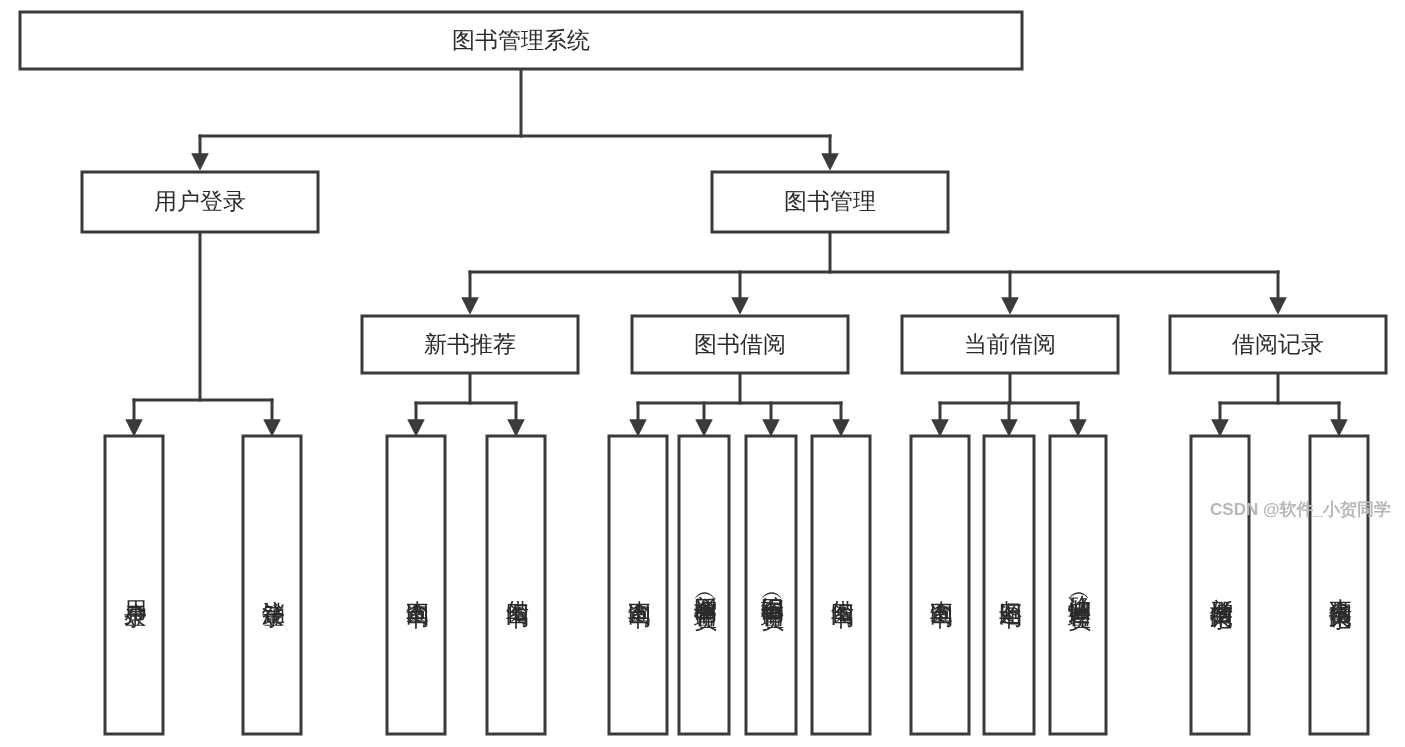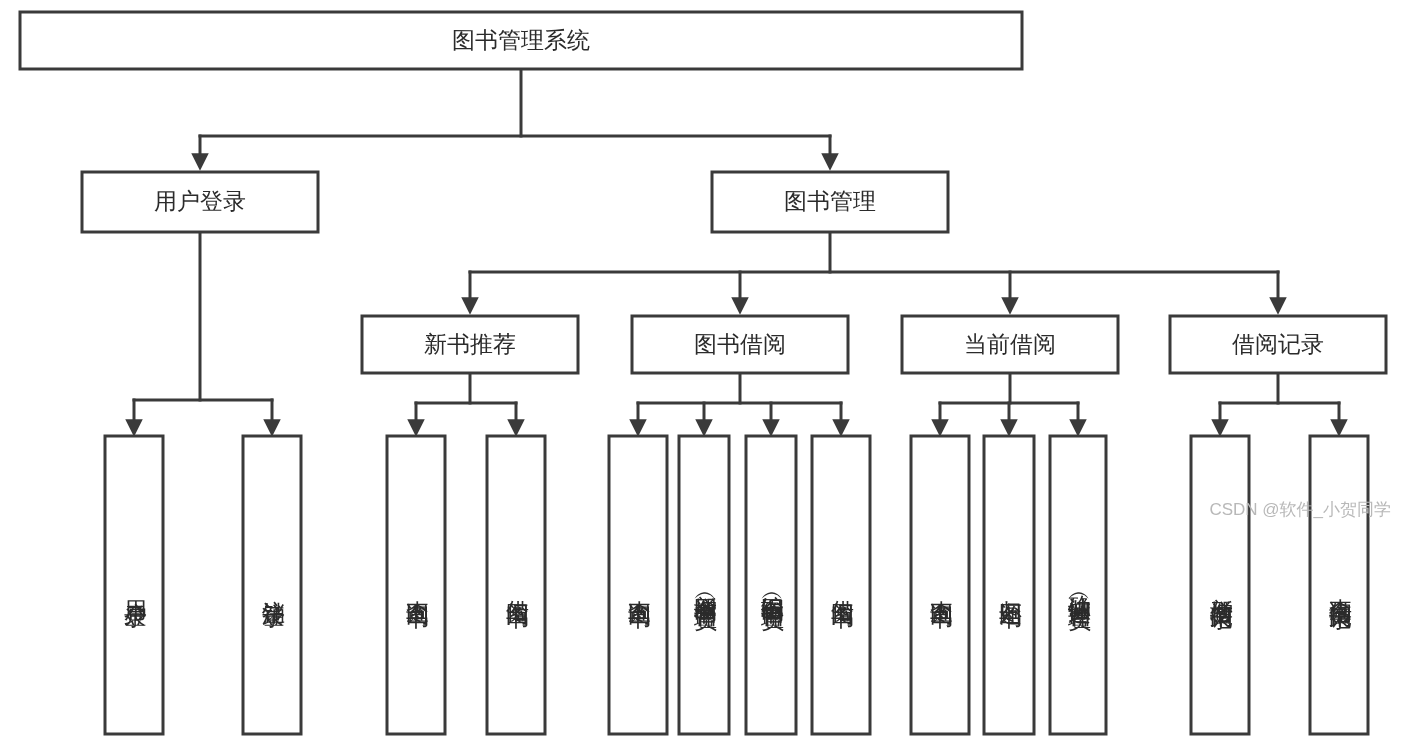--- a/index.html
+++ b/index.html
@@ -54,20 +54,21 @@
   }
   .watermark {
     position: absolute;
     right: 14px;
     bottom: 6px;
     font-family: "Liberation Sans", "DejaVu Sans", sans-serif;
     font-size: 17px;
     color: #b8b8b8;
     white-space: nowrap;
     pointer-events: none;
+    font-weight: bold;
   }
 </style>
 </head>
 <body>
 
 <div id="diagram-root">
   <svg class="diagram" viewBox="0 0 1405 747" xmlns="http://www.w3.org/2000/svg">
     <defs>
       <marker id="arrow" viewBox="0 0 12 12" refX="6" refY="6" markerWidth="7" markerHeight="7" orient="auto-start-reverse">
         <path d="M 1 1 L 11 6 L 1 11 z" fill="#3a3a3a"></path>

